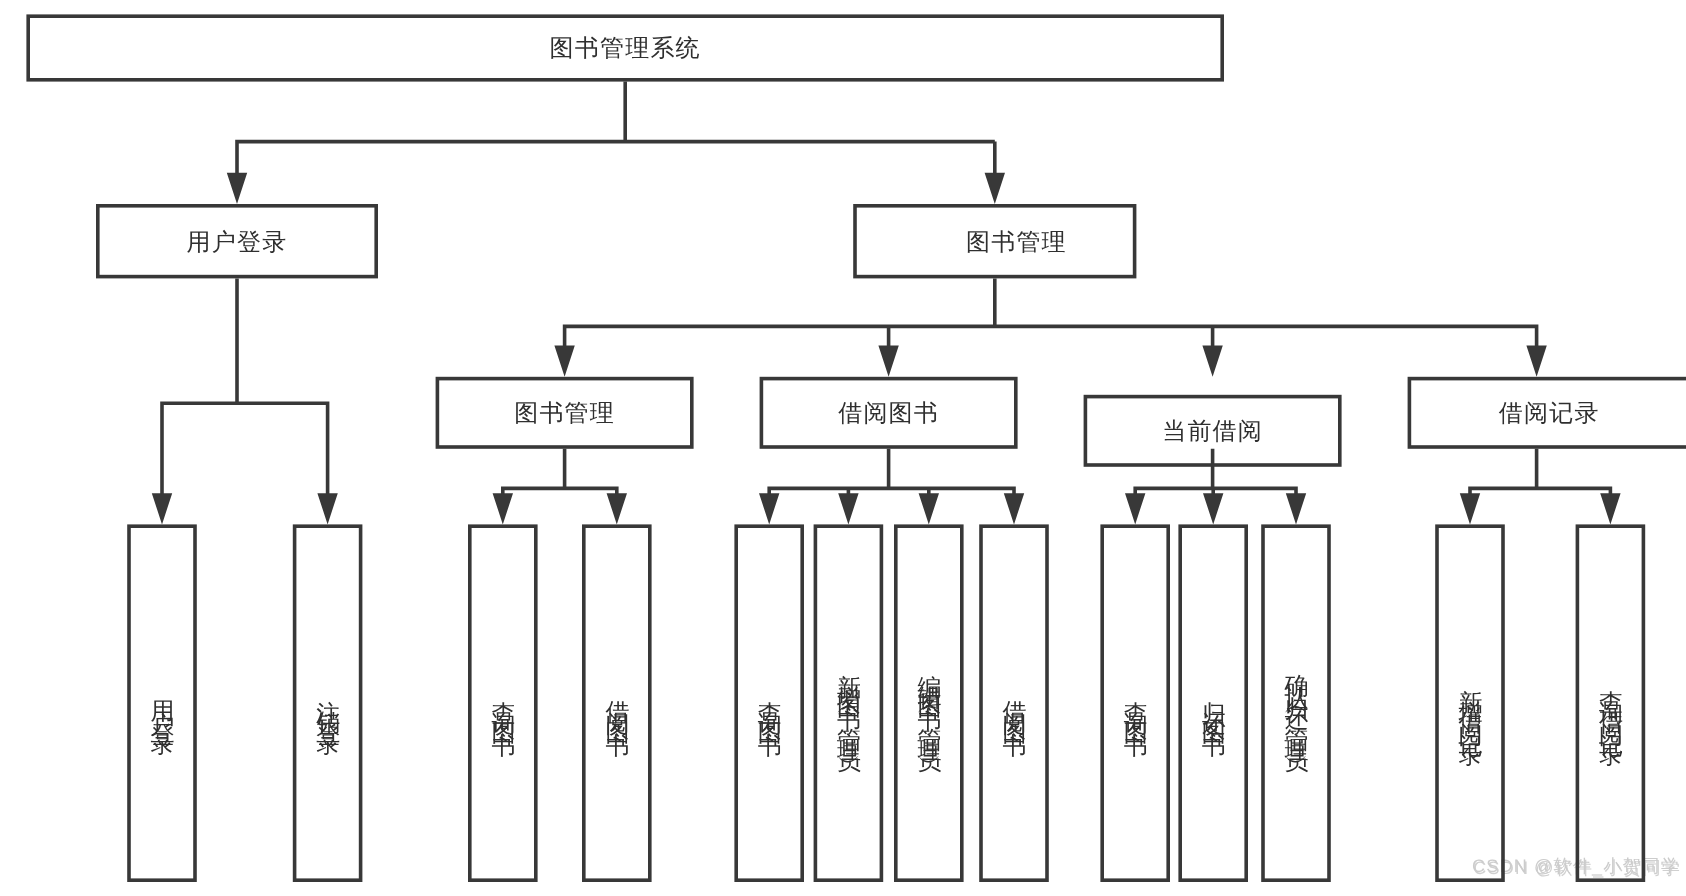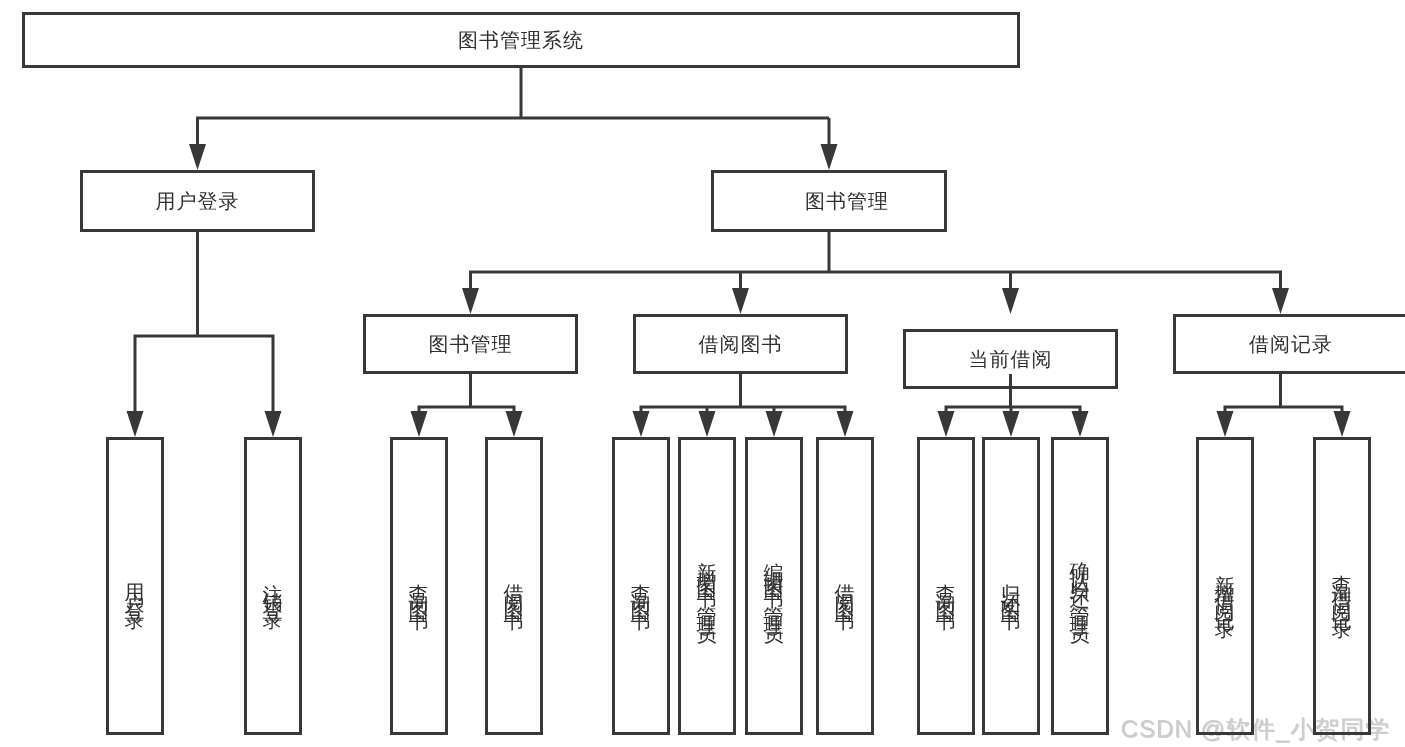--- a/index.html
+++ b/index.html
@@ -33,24 +33,24 @@
   }
   .vnode .vtext {
     writing-mode: vertical-rl;
     text-orientation: mixed;
     letter-spacing: 9px;
     line-height: 1;
     white-space: nowrap;
   }
   .watermark {
     position: absolute;
-    right: 15px;
+    right: 5px;
     top: 713px;
     z-index: 0;
-    font-size: 24px;
+    font-size: 15px;
     color: #cccccc;
     letter-spacing: 1px;
     text-shadow: 1px 1px 0 rgba(150,150,150,0.45);
     white-space: nowrap;
   }
 </style>
 </head>
 <body>
 
 <div class="stage">

